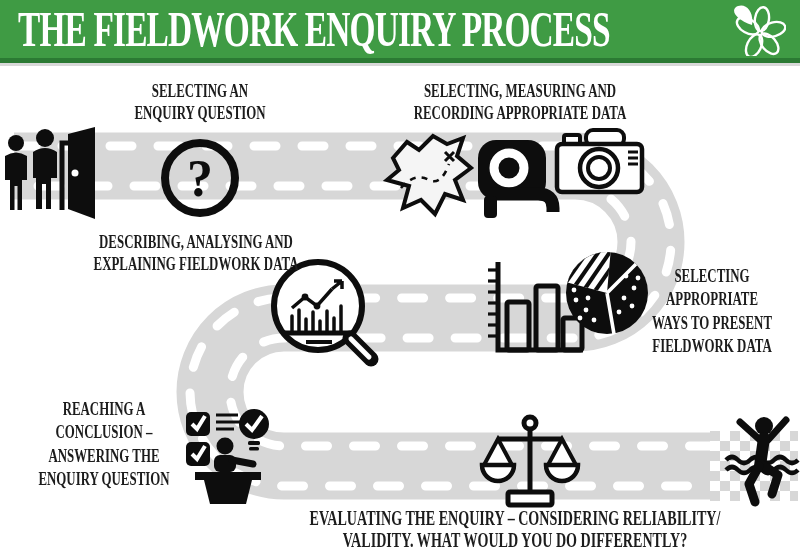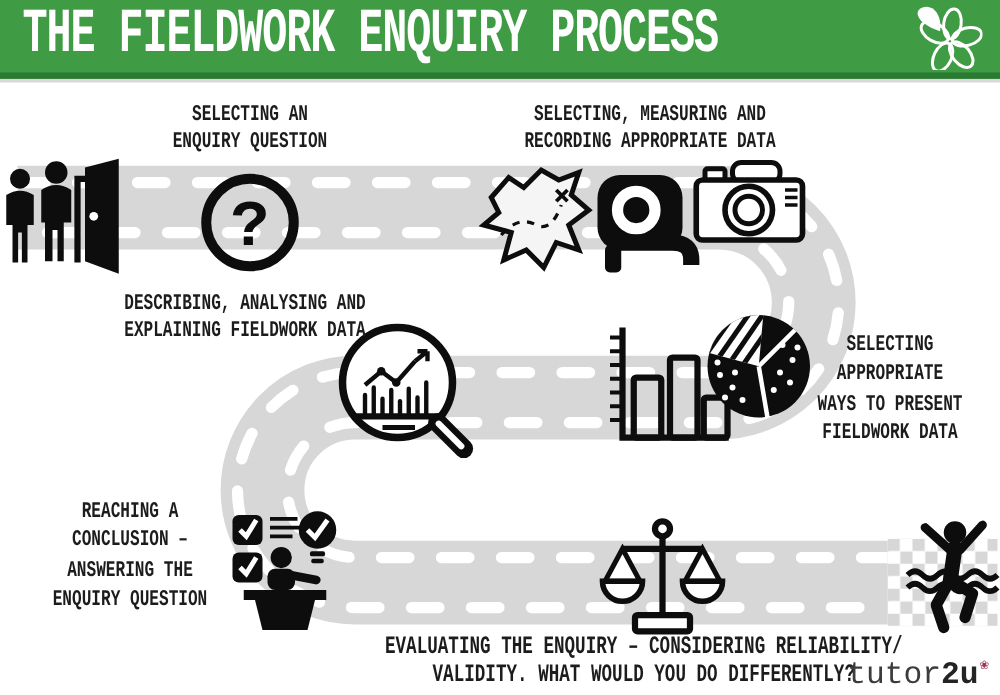--- a/index.html
+++ b/index.html
@@ -1,17 +1,17 @@
 <!DOCTYPE html>
 <html><head>
 <meta charset="utf-8">
 <style>
   html,body{margin:0;padding:0;background:#ffffff;}
   #page{position:relative;width:800px;height:556px;overflow:hidden;background:#ffffff;
-        font-family:Liberation Mono, monospace;}
+        font-family:Liberation Serif, serif;}
 
   
   #header{position:absolute;left:0;top:0;width:800px;height:58px;background:#3f9b44;
           border-bottom:5px solid #2b7a33;box-shadow:0 3px 0 #d8d8d8;}
   #title{position:absolute;left:18px;top:7px;color:#ffffff;font-weight:bold;font-size:38px;
          letter-spacing:-1px;white-space:nowrap;transform:scale(0.88,1.32);transform-origin:left center;}
 
   
   #road-svg{position:absolute;left:0;top:0;z-index:1;}
   .icon{position:absolute;z-index:3;}
@@ -225,17 +225,14 @@
     <circle cx="40" cy="14" r="9" fill="#0d0d0d"></circle>
     <path d="M36 28 L16 10" stroke="#0d0d0d" stroke-width="7" stroke-linecap="round"></path>
     <path d="M44 28 L62 8" stroke="#0d0d0d" stroke-width="7" stroke-linecap="round"></path>
     <path d="M40 26 L36 54" stroke="#0d0d0d" stroke-width="12" stroke-linecap="round"></path>
     <path d="M2 48 q6 -6 12 0 t12 0 t12 0 t12 0 t12 0 t12 0" fill="none" stroke="#0d0d0d" stroke-width="4.5"></path>
     <path d="M2 58 q6 -6 12 0 t12 0 t12 0 t12 0 t12 0 t12 0" fill="none" stroke="#0d0d0d" stroke-width="4.5"></path>
     <path d="M37 52 L54 63 L48 82" fill="none" stroke="#0d0d0d" stroke-width="9" stroke-linecap="round" stroke-linejoin="round"></path>
     <path d="M35 54 L25 72 L31 90" fill="none" stroke="#0d0d0d" stroke-width="9" stroke-linecap="round" stroke-linejoin="round"></path>
   </svg>
 
-  <div id="footer-logo">
-    <span>tutor</span><span class="bold">2u</span><sup>❀</sup>
-  </div>
 
 </div>
 
 </body></html>

